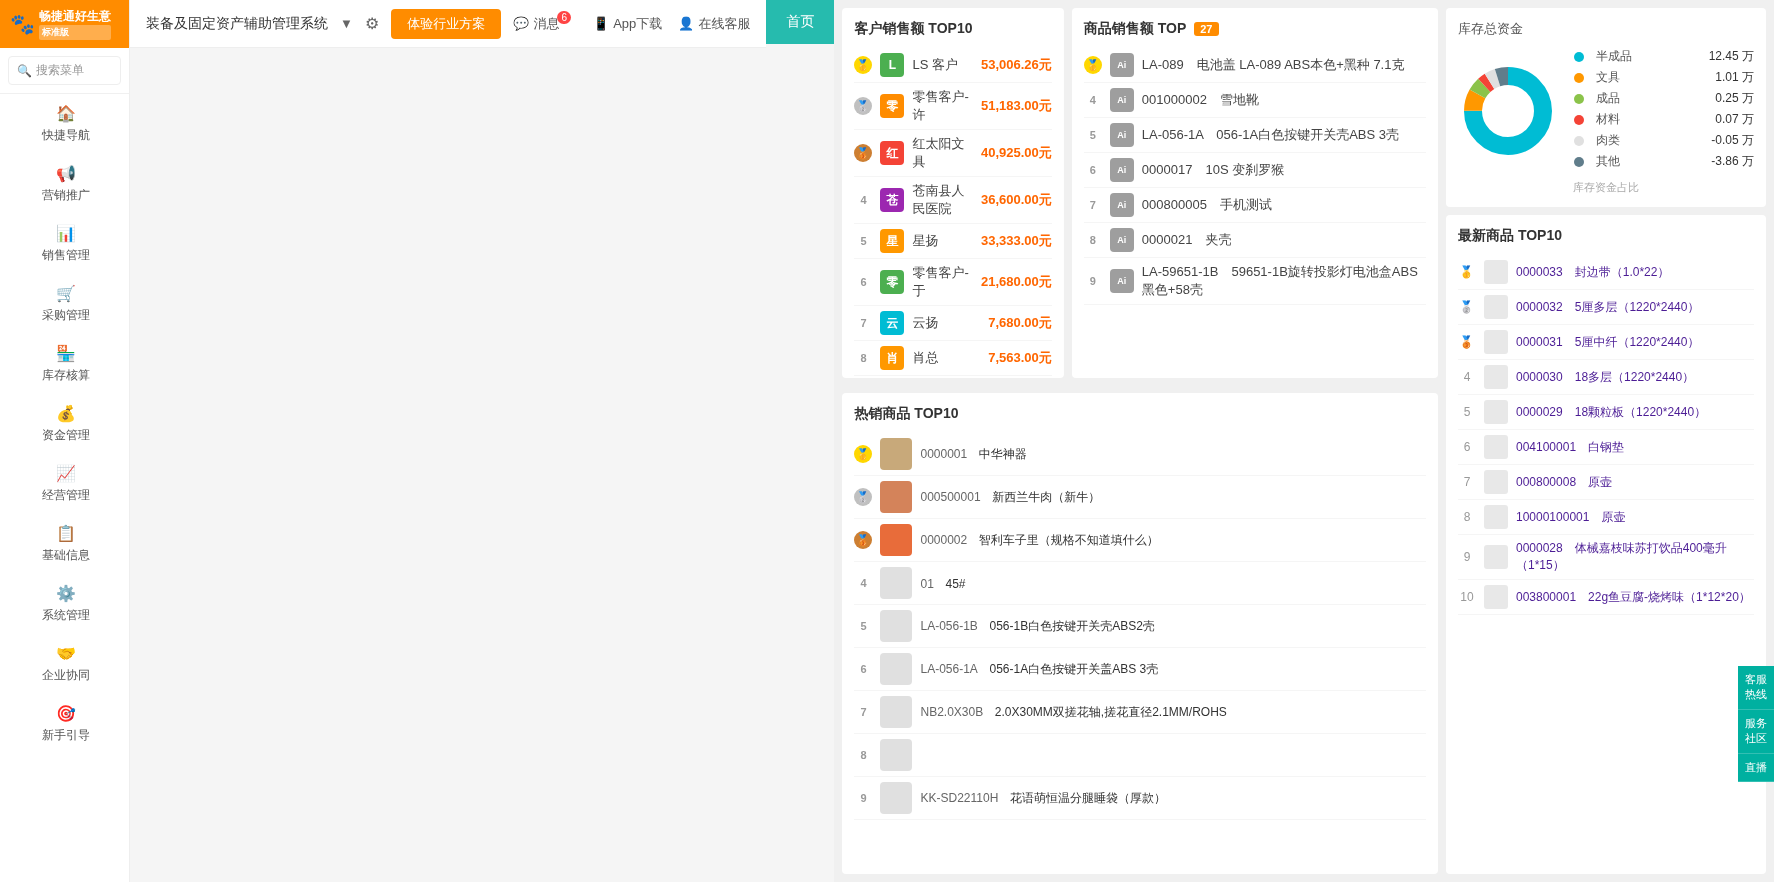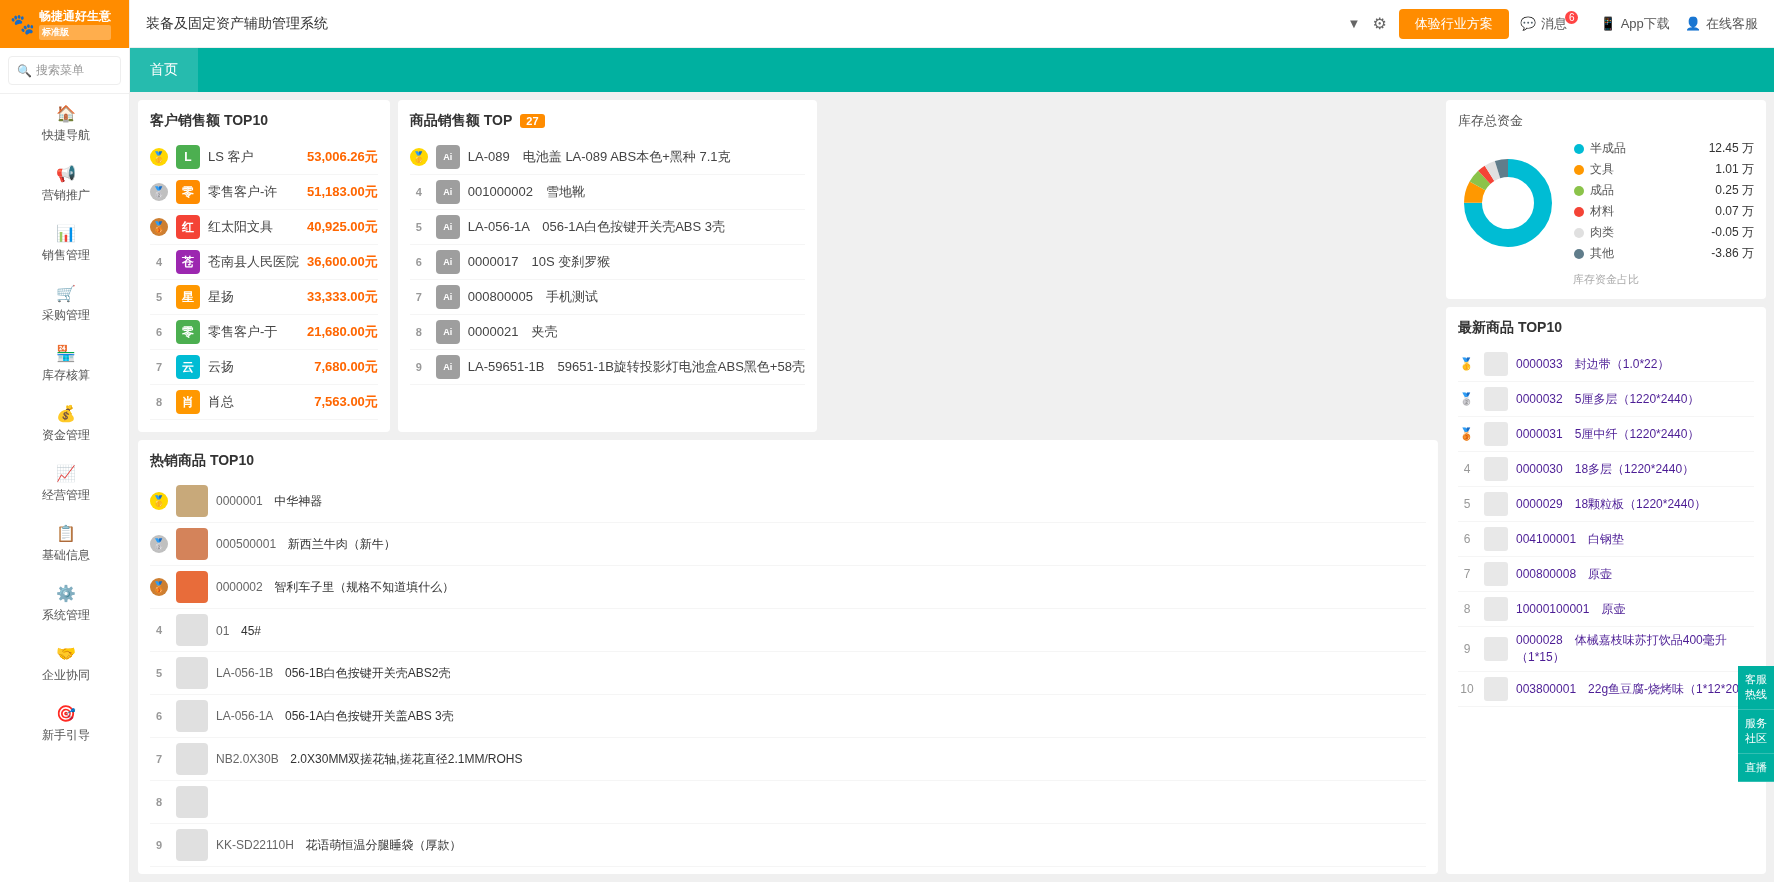--- a/index.html
+++ b/index.html
@@ -63,21 +63,21 @@
       font-size: 12px;
       gap: 4px;
       border-left: 3px solid transparent;
     }
     .sidebar-nav-item .nav-icon { font-size: 16px; }
 
     
     .main-area {
       flex: 1;
       display: flex;
-      flex-direction: column;
+      flex-direction: row;
       overflow: hidden;
     }
 
     
     .topbar {
       height: 48px;
       background: #fff;
       border-bottom: 1px solid #eee;
       display: flex;
       align-items: center;
@@ -154,21 +154,21 @@
       background: #f0f0f0;
       gap: 8px;
       padding: 8px;
     }
 
     
     .content-main {
       flex: 1;
       display: flex;
       flex-direction: column;
-      gap: 8px;
+      gap: 15px;
       overflow: hidden;
     }
 
     
     .card {
       background: #fff;
       border-radius: 4px;
       padding: 12px;
       overflow: hidden;
     }
@@ -286,21 +286,21 @@
       display: flex;
       align-items: center;
       gap: 16px;
       margin-top: 10px;
     }
     .donut-svg { width: 100px; height: 100px; flex-shrink: 0; }
     .donut-legend { flex: 1; }
     .legend-item {
       display: flex;
       align-items: center;
-      gap: 6px;
+      gap: 12px;
       margin-bottom: 4px;
       font-size: 12px;
     }
     .legend-dot {
       width: 10px;
       height: 10px;
       border-radius: 50%;
       flex-shrink: 0;
     }
     .legend-label { flex: 1; color: #555; }

